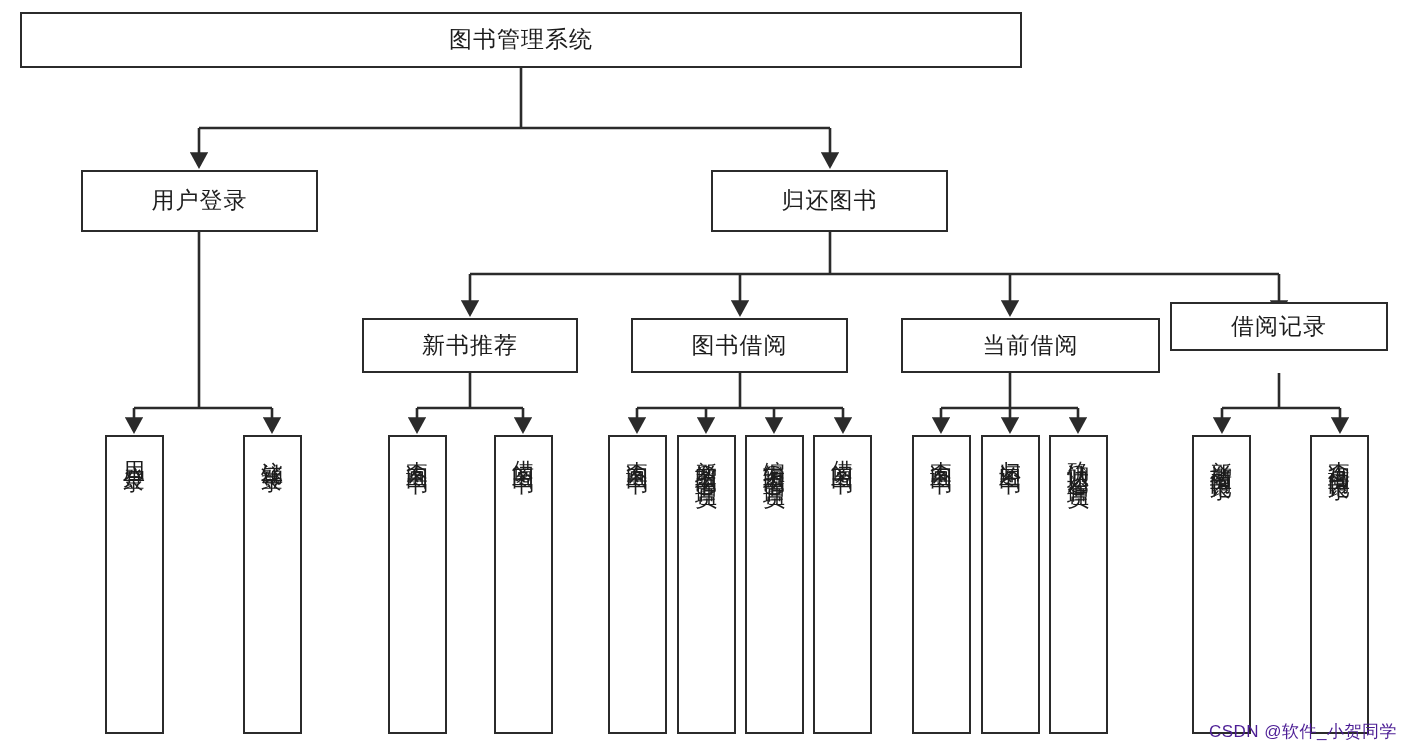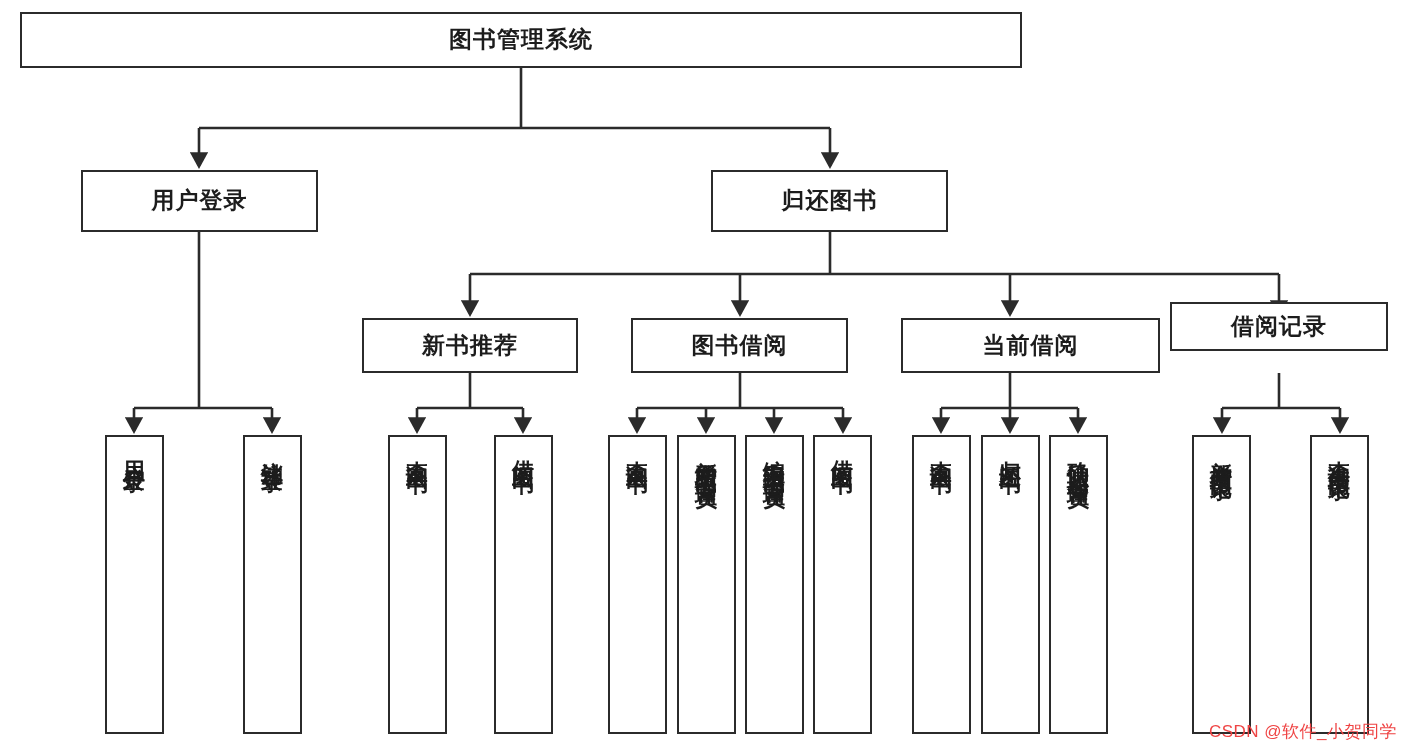--- a/index.html
+++ b/index.html
@@ -23,21 +23,20 @@
   }
   .node{
     position:absolute;
     box-sizing:border-box;
     background:#ffffff;
     border:2px solid #2b2b2b;
     display:flex;
     align-items:center;
     justify-content:center;
     color:#1c1c1c;
-    font-weight:bold;
   }
   .node .label{
     display:block;
     text-align:center;
     letter-spacing:1px;
     white-space:pre-line;
   }
   
   .node.horiz .label{
     font-size:23px;
@@ -56,21 +55,21 @@
     font-size:22px;
     line-height:1.05;
     letter-spacing:4px;
     white-space:nowrap;
   }
   .watermark{
     position:absolute;
     right:8px;
     bottom:4px;
     font-size:17px;
-    color:#ef4444;
+    color:#4c1d95;
     letter-spacing:0.5px;
     white-space:nowrap;
     font-family:"Liberation Sans","DejaVu Sans",sans-serif;
   }
 </style>
 </head>
 <body>
 
 <div id="canvas">
 

